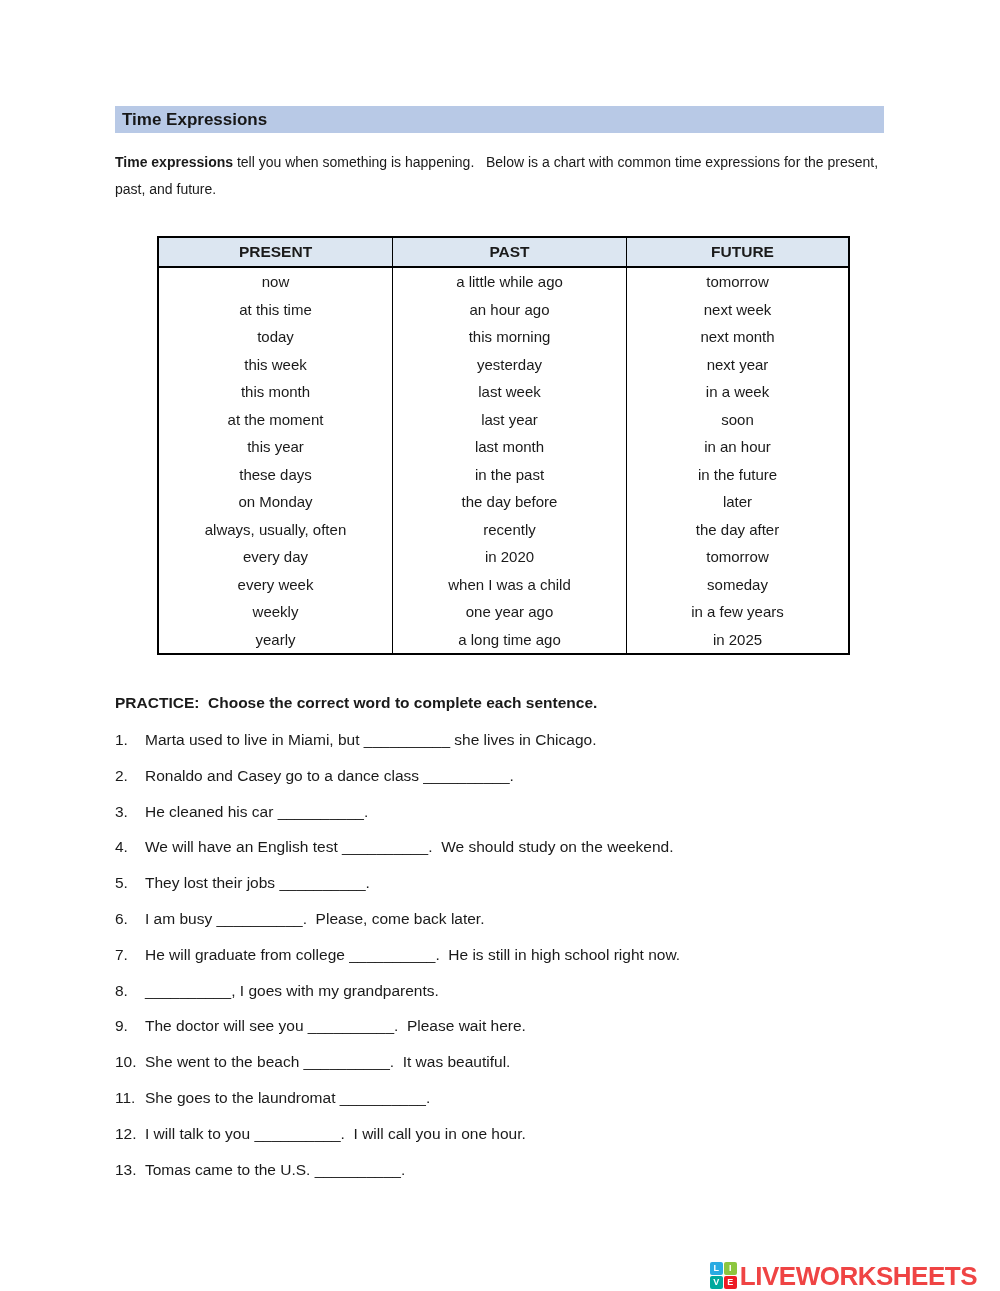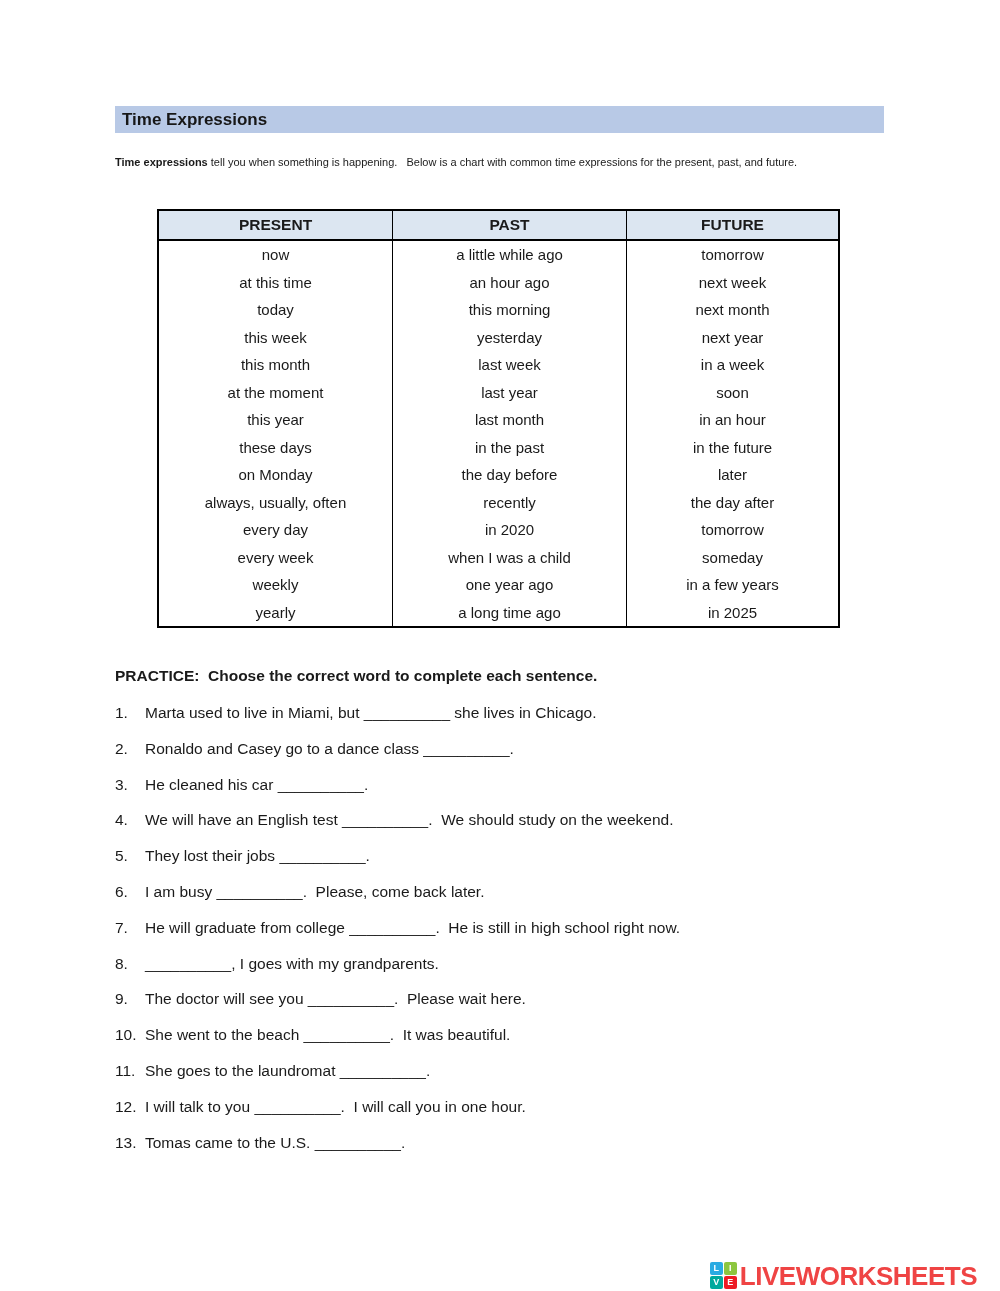--- a/index.html
+++ b/index.html
@@ -5,31 +5,31 @@
   html,body{margin:0;padding:0;}
   body{
     width:1000px;height:1291px;position:relative;background:#ffffff;
     font-family:"Liberation Sans",sans-serif;color:#1a1a1a;overflow:hidden;
   }
   .content{position:absolute;left:115px;top:106px;width:769px;}
   .banner{
     background:#b8c9e6;height:27px;line-height:27px;padding-left:7px;
     font-weight:bold;font-size:17px;color:#171717;
   }
-  .intro{margin-top:16px;font-size:11px;line-height:27px;white-space:pre-wrap;}
+  .intro{margin-top:16px;font-size:14px;line-height:27px;white-space:pre-wrap;}
   .intro b{font-weight:bold;}
   .tbl-wrap{margin-left:42px;margin-top:33px;}
   table{border-collapse:collapse;border:2px solid #000;table-layout:fixed;}
   th,td{font-size:15px;text-align:center;padding:0;}
   th{
     background:#dce6f1;border:1.5px solid #000;border-bottom:2.5px solid #000;
     height:28px;font-weight:bold;font-size:15.5px;
   }
   td{border:1.5px solid #000;border-top:none;border-bottom:none;height:27.5px;}
-  .c1{width:233px;} .c2{width:233px;} .c3{width:211px;}
+  .c1{width:233px;} .c2{width:233px;} .c3{width:211px;padding-left:10px;}
   .practice-heading{margin-top:39px;font-size:15.5px;font-weight:bold;white-space:pre-wrap;}
   .plist{margin-top:19px;}
   .pitem{display:flex;align-items:flex-start;height:35.8px;font-size:15.5px;}
   .pnum{min-width:30px;flex:0 0 auto;}
   .ptext{white-space:pre-wrap;}
   .footer{
     position:absolute;right:23px;bottom:2px;display:flex;align-items:center;
   }
   .logo-grid{
     display:grid;grid-template-columns:13px 13px;grid-auto-rows:13px;gap:1px;

